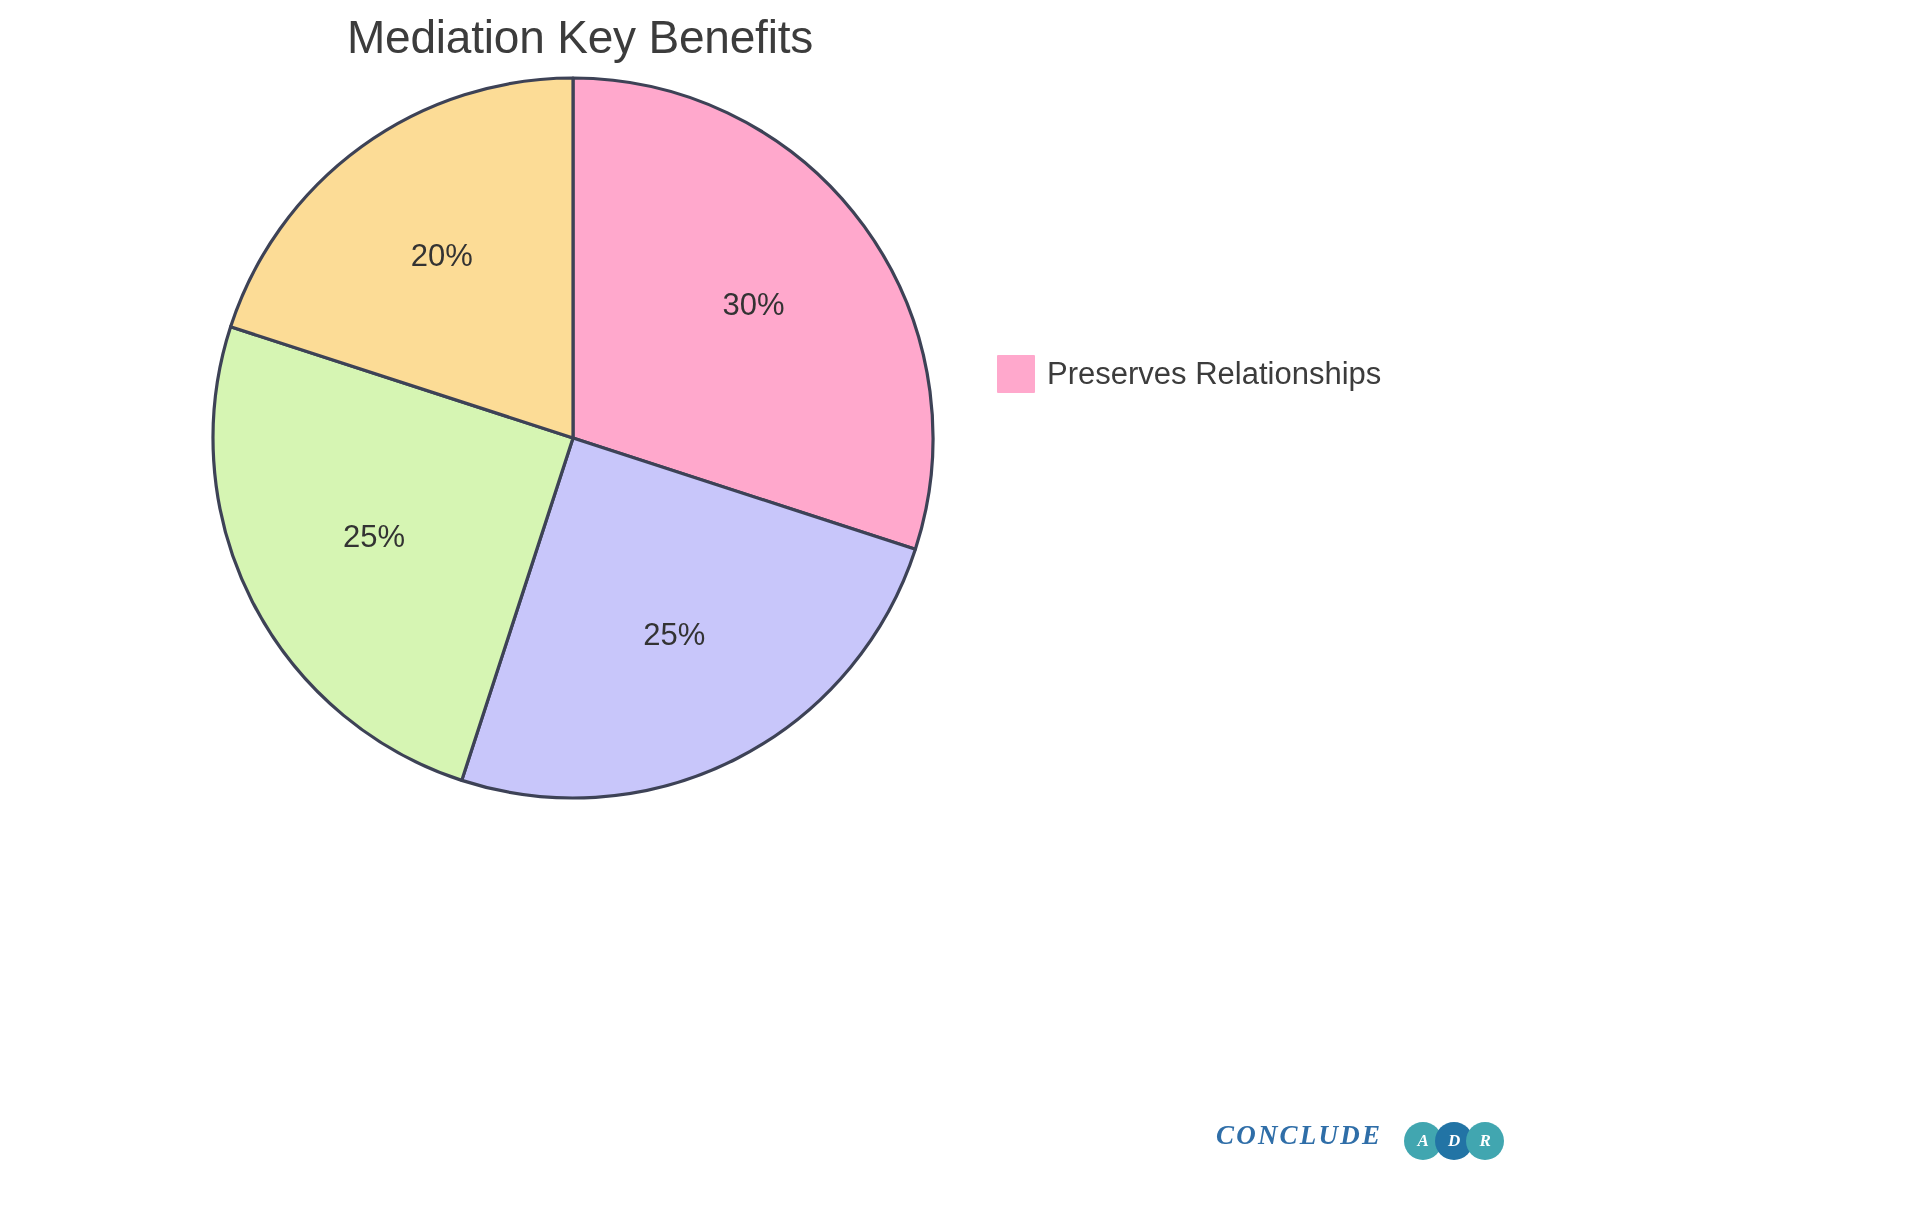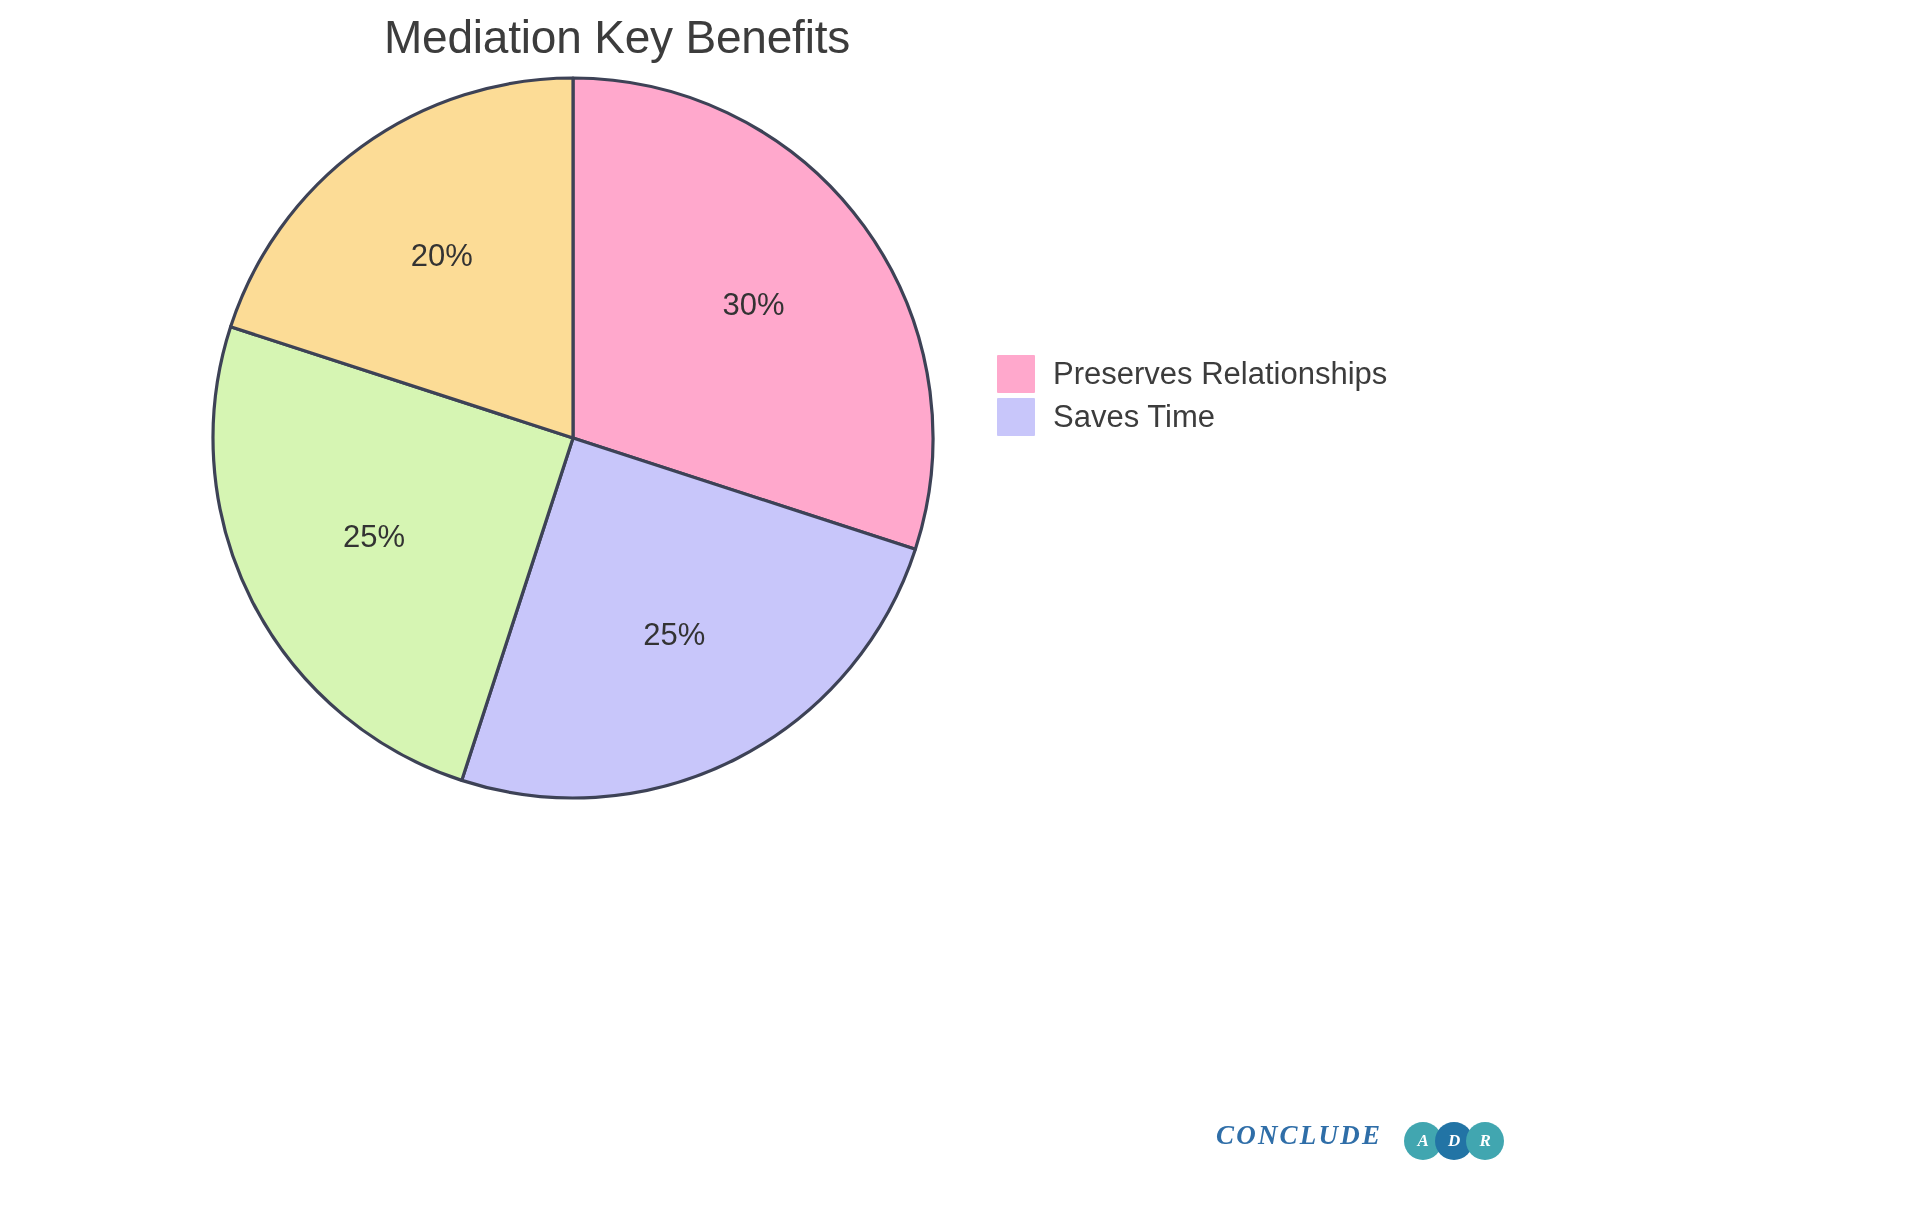--- a/index.html
+++ b/index.html
@@ -21,21 +21,20 @@
     position: absolute;
     left: 0;
     top: 10px;
     width: 1160px;
     text-align: center;
     font-size: 46px;
     font-weight: 400;
     color: #3c3c3c;
     letter-spacing: -0.2px;
     white-space: nowrap;
-    padding-left: 37px;
   }
 
   
   #pie-wrap {
     position: absolute;
     left: 211px;
     top: 76px;
     width: 724px;
     height: 724px;
   }
@@ -61,21 +60,21 @@
     align-items: center;
     height: 43px;
   }
   .legend-swatch {
     width: 38px;
     height: 38px;
     flex: 0 0 38px;
     border-radius: 1px;
   }
   .legend-label {
-    margin-left: 18px;
+    margin-left: 12px;
     font-size: 31px;
     color: #3c3c3c;
     white-space: nowrap;
     line-height: 1;
   }
 
   
   #logo {
     position: absolute;
     left: 1216px;
@@ -131,24 +130,20 @@
         <text x="230.8" y="181.4" class="slice-label">20%</text>
       </g>
   </svg>
 </div>
 
 <div id="legend">
   <div class="legend-row">
     <span class="legend-swatch" style="background: rgb(255, 168, 204);"></span>
     <span class="legend-label">Preserves Relationships</span>
   </div>
-  <div class="legend-row">
-    <span class="legend-swatch" style="background: rgb(200, 198, 250);"></span>
-    <span class="legend-label">Saves Time</span>
-  </div>
 </div>
 
 <div id="logo">
   <div id="logo-wordmark">CONCLUDE</div>
   <div id="logo-circles">
     <span class="logo-circle" style="background: rgb(65, 166, 176);">A</span>
     <span class="logo-circle" style="background: rgb(34, 116, 165);">D</span>
     <span class="logo-circle" style="background: rgb(65, 166, 176);">R</span>
   </div>
 </div>

